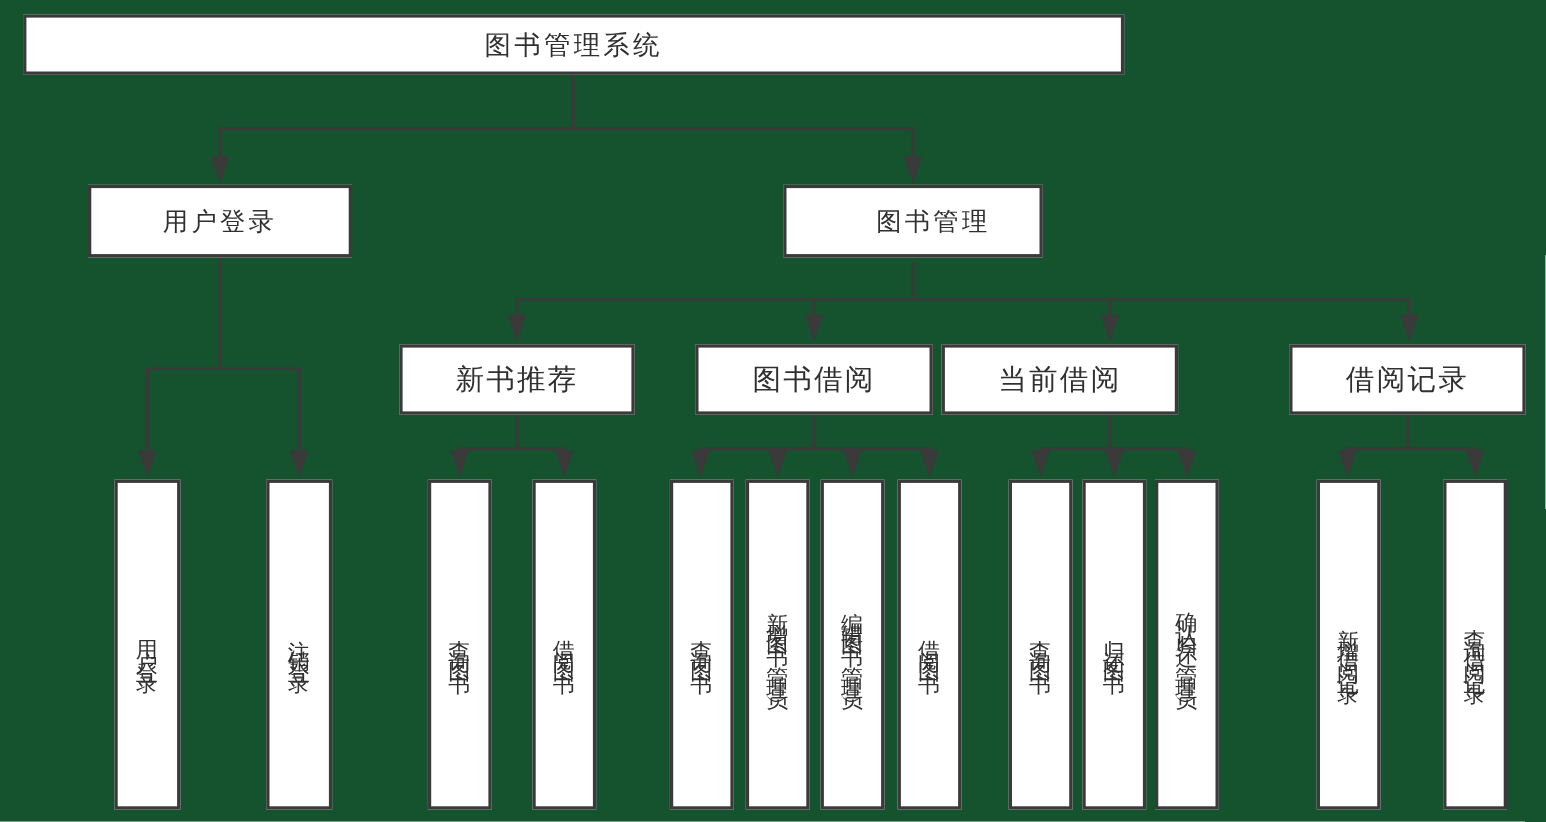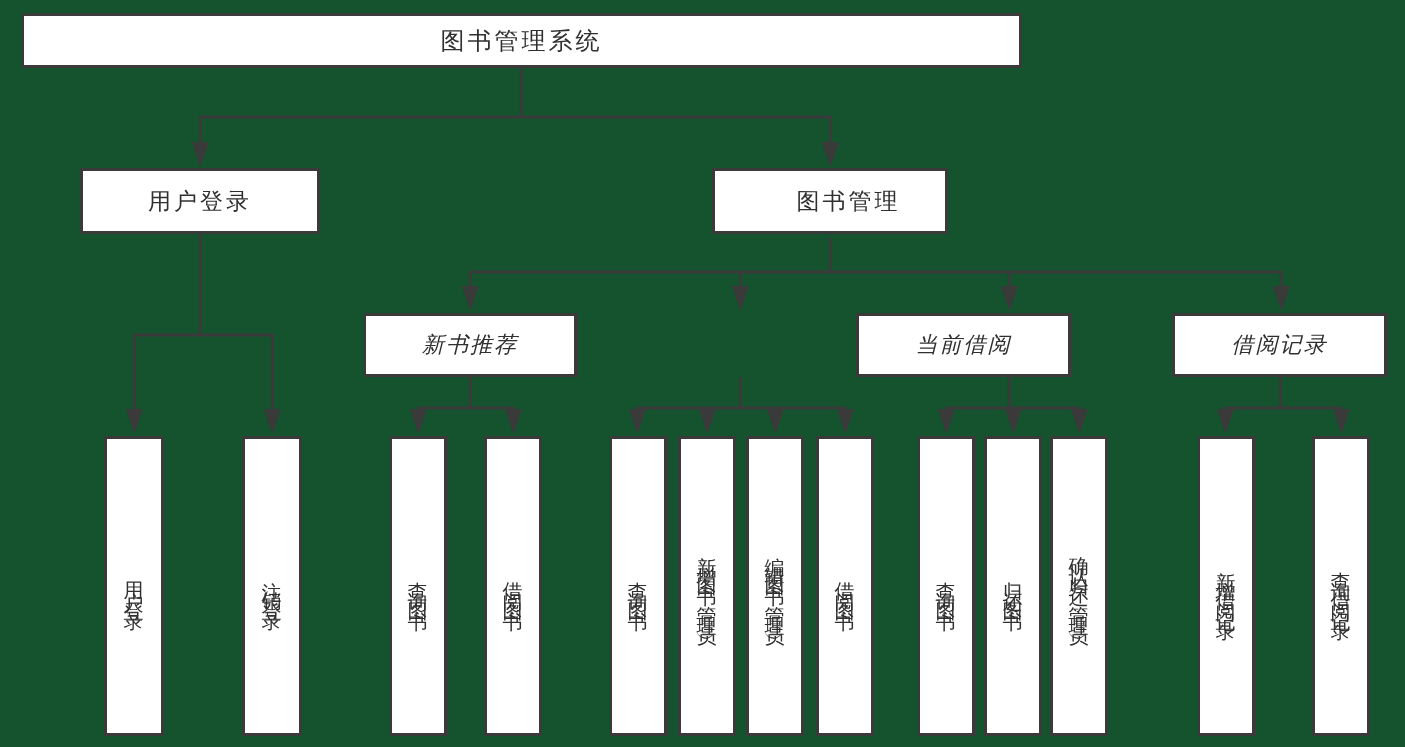--- a/index.html
+++ b/index.html
@@ -24,21 +24,21 @@
     background: #ffffff;
     display: flex;
     align-items: center;
     justify-content: center;
     text-align: center;
   }
   .root  { left: 21px;  top: 13px;  width: 1001px; height: 55px; font-size: 24px; letter-spacing: 3px; }
   .l2    { top: 168px; height: 66px; font-size: 23px; letter-spacing: 3px; }
   .l2a   { left: 80px;  width: 240px; }
   .l2b   { left: 712px; width: 236px; padding-left: 37px; }
-  .l3    { top: 313px; height: 64px; font-size: 22px; letter-spacing: 2px; font-style: italic; }
+  .l3    { top: 313px; height: 64px; font-size: 26px; letter-spacing: 2px; }
   .vbox  { top: 436px; height: 300px; width: 58px; }
   .vbox .vt {
     writing-mode: vertical-rl;
     font-size: 20px;
     letter-spacing: 10px;
     line-height: 1;
     white-space: nowrap;
   }
   .wide  { width: 60px; }
   .watermark {
@@ -114,20 +114,21 @@
       <path d="M1332.5,409 H1349.5 L1341,434 Z"></path>
     </g>
   </svg>
 
   <div class="box root">图书管理系统</div>
 
   <div class="box l2 l2a">用户登录</div>
   <div class="box l2 l2b">图书管理</div>
 
   <div class="box l3" style="left:363px; width:214px;">新书推荐</div>
+  <div class="box l3" style="left:632px; width:216px;">图书借阅</div>
   <div class="box l3" style="left:856px; width:215px;">当前借阅</div>
   <div class="box l3" style="left:1172px; width:215px;">借阅记录</div>
 
   <div class="box vbox wide" style="left:104px;">
     <span class="vt">用户登录</span>
   </div>
   <div class="box vbox wide" style="left:242px;">
     <span class="vt">注销登录</span>
   </div>
 

